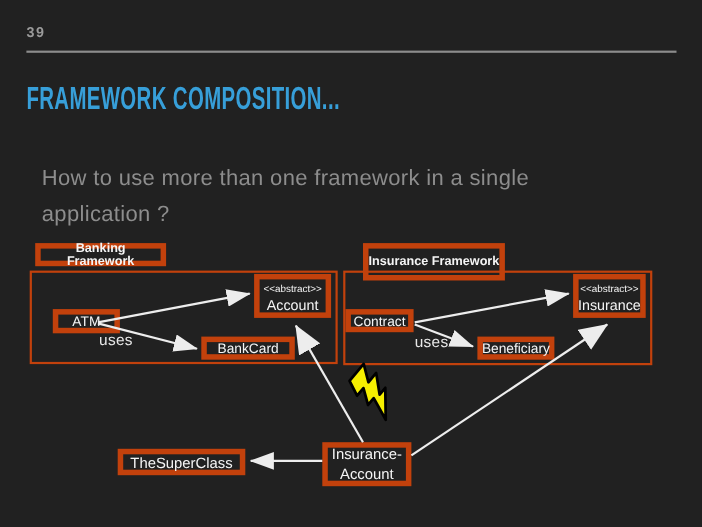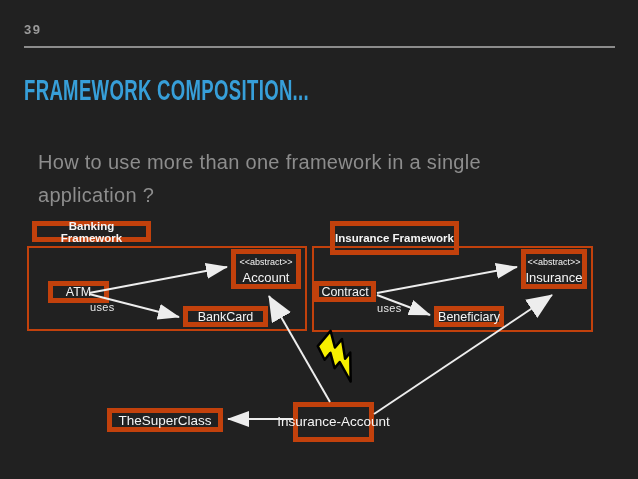--- a/index.html
+++ b/index.html
@@ -35,23 +35,23 @@
     color:#f5f5f5;display:flex;align-items:center;justify-content:center;
     text-align:center;background:transparent;
   }
   .frame-label{font-weight:bold;font-size:11.5px;}
   .frame-rect{border-width:2px;}
   .cls{font-size:12.5px;}
   .cls-abstract{flex-direction:column;line-height:15px;padding-top:2px;}
   .stereotype{font-size:9px;display:block;}
   .cls-name{font-size:13px;display:block;}
   .bold-cls{font-weight:normal;font-size:13.5px;}
-  .two-line{flex-direction:row;line-height:18px;}
+  .two-line{flex-direction:column;line-height:18px;}
   .uses{
-    position:absolute;color:#e8e8e8;font-size:11px;letter-spacing:0.3px;
+    position:absolute;color:#e8e8e8;font-size:14px;letter-spacing:0.3px;
   }
   .overlay{position:absolute;left:0;top:0;pointer-events:none;}
 </style>
 </head>
 <body>
 
 <div class="header">
   <span>39</span>
 </div>
 <div class="header-rule"></div>

